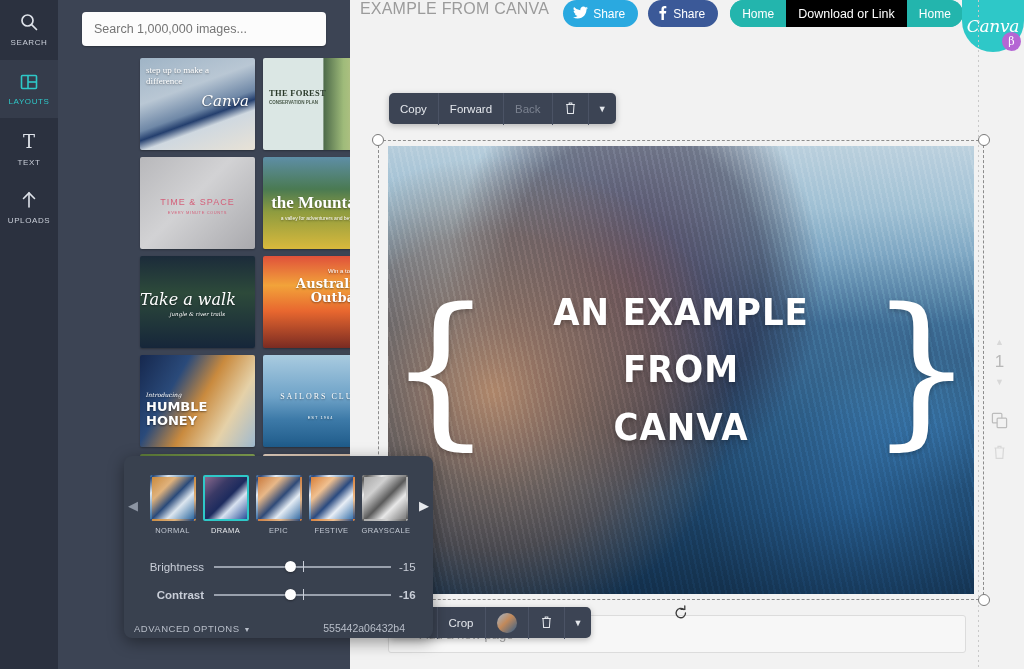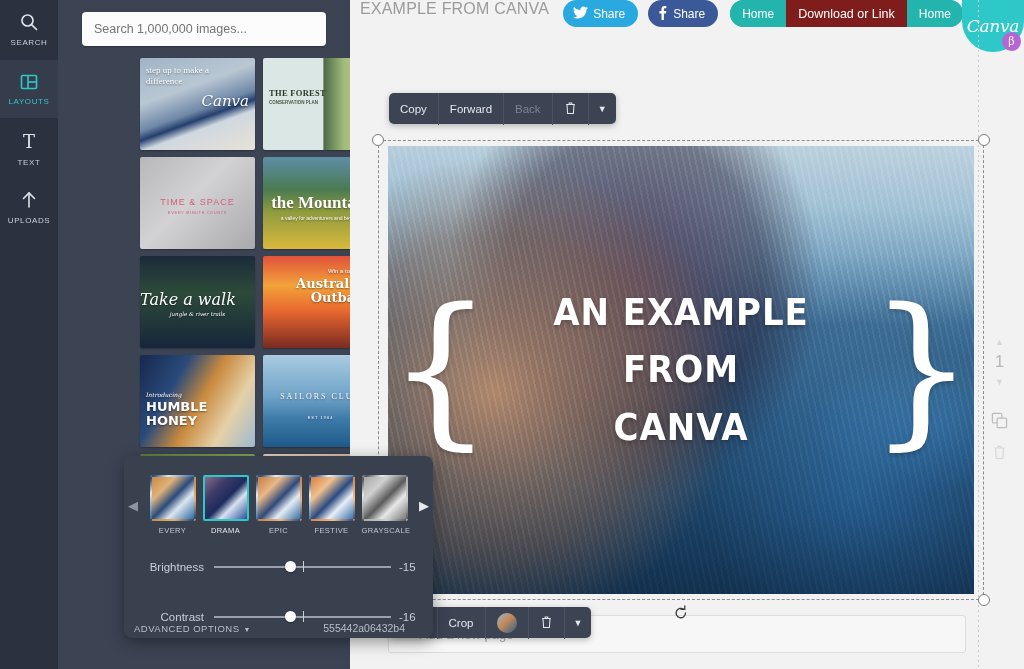--- a/index.html
+++ b/index.html
@@ -95,21 +95,21 @@
     margin-top: 5px; text-align: center; font-size: 7.5px; letter-spacing: .4px;
     color: #c2c8d2; white-space: nowrap;
   }
   .ftile.sel .flabel { color: #e8eaee; }
 
   .slider-row {
     position: absolute; left: 0; width: 309px; height: 22px;
     display: flex; align-items: center;
   }
   .slider-row.brightness { top: 100px; }
-  .slider-row.contrast   { top: 150px; }
+  .slider-row.contrast   { top: 128px; font-weight: bold; }
   .sl-label { width: 90px; text-align: right; color: #c9ced8; font-size: 11.5px; padding-right: 10px; }
   .sl-track-wrap { position: relative; flex: 1; height: 16px; }
   .sl-track {
     position: absolute; top: 7px; left: 0; right: 0; height: 1.5px; background: #9aa1ad;
   }
   .sl-tick { position: absolute; top: 2px; width: 1.5px; height: 11px; background: #c9ced8; left: 50%; }
   .sl-knob {
     position: absolute; top: 2px; width: 11px; height: 11px; border-radius: 50%;
     background: #fff; cursor: pointer; box-shadow: 0 1px 2px rgba(0,0,0,.35);
   }
@@ -147,21 +147,21 @@
   }
   .seg {
     margin-left: 12px; height: 27px; border-radius: 14px; overflow: hidden;
     display: flex; background: #23b5ad;
   }
   .seg > div {
     height: 27px; display: flex; align-items: center; padding: 0 12px;
     color: #fff; font-size: 12px; cursor: pointer;
   }
   .seg .undo { background: #23b5ad; }
-  .seg .dl   { background: #7f1d1d; font-size: 12.5px; }
+  .seg .dl   { background: #000000; font-size: 12.5px; }
   .seg .home { background: #23b5ad; }
   .canva-logo {
     position: absolute; right: 0; top: 0; width: 62px; height: 52px;
     background: #2ec8c8; border-radius: 0 0 31px 31px;
     display: flex; align-items: center; justify-content: center;
   }
   .canva-word {
     color: #fff; font-family: "DejaVu Serif", serif; font-style: italic;
     font-size: 17px; letter-spacing: -.3px;
   }
@@ -376,21 +376,21 @@
       <div class="thumb t10"></div>
     </div>
 
     <div class="filter-pop">
 
       <div class="filter-strip">
         <div class="fstrip-arrow">◀</div>
         <div class="ftiles">
           <div class="ftile">
             <div class="fimg"></div>
-            <div class="flabel">EVERY</div>
+            <div class="flabel">NORMAL</div>
           </div>
           <div class="ftile sel">
             <div class="fimg drama"></div>
             <div class="flabel">DRAMA</div>
           </div>
           <div class="ftile">
             <div class="fimg epic"></div>
             <div class="flabel">EPIC</div>
           </div>
           <div class="ftile">

